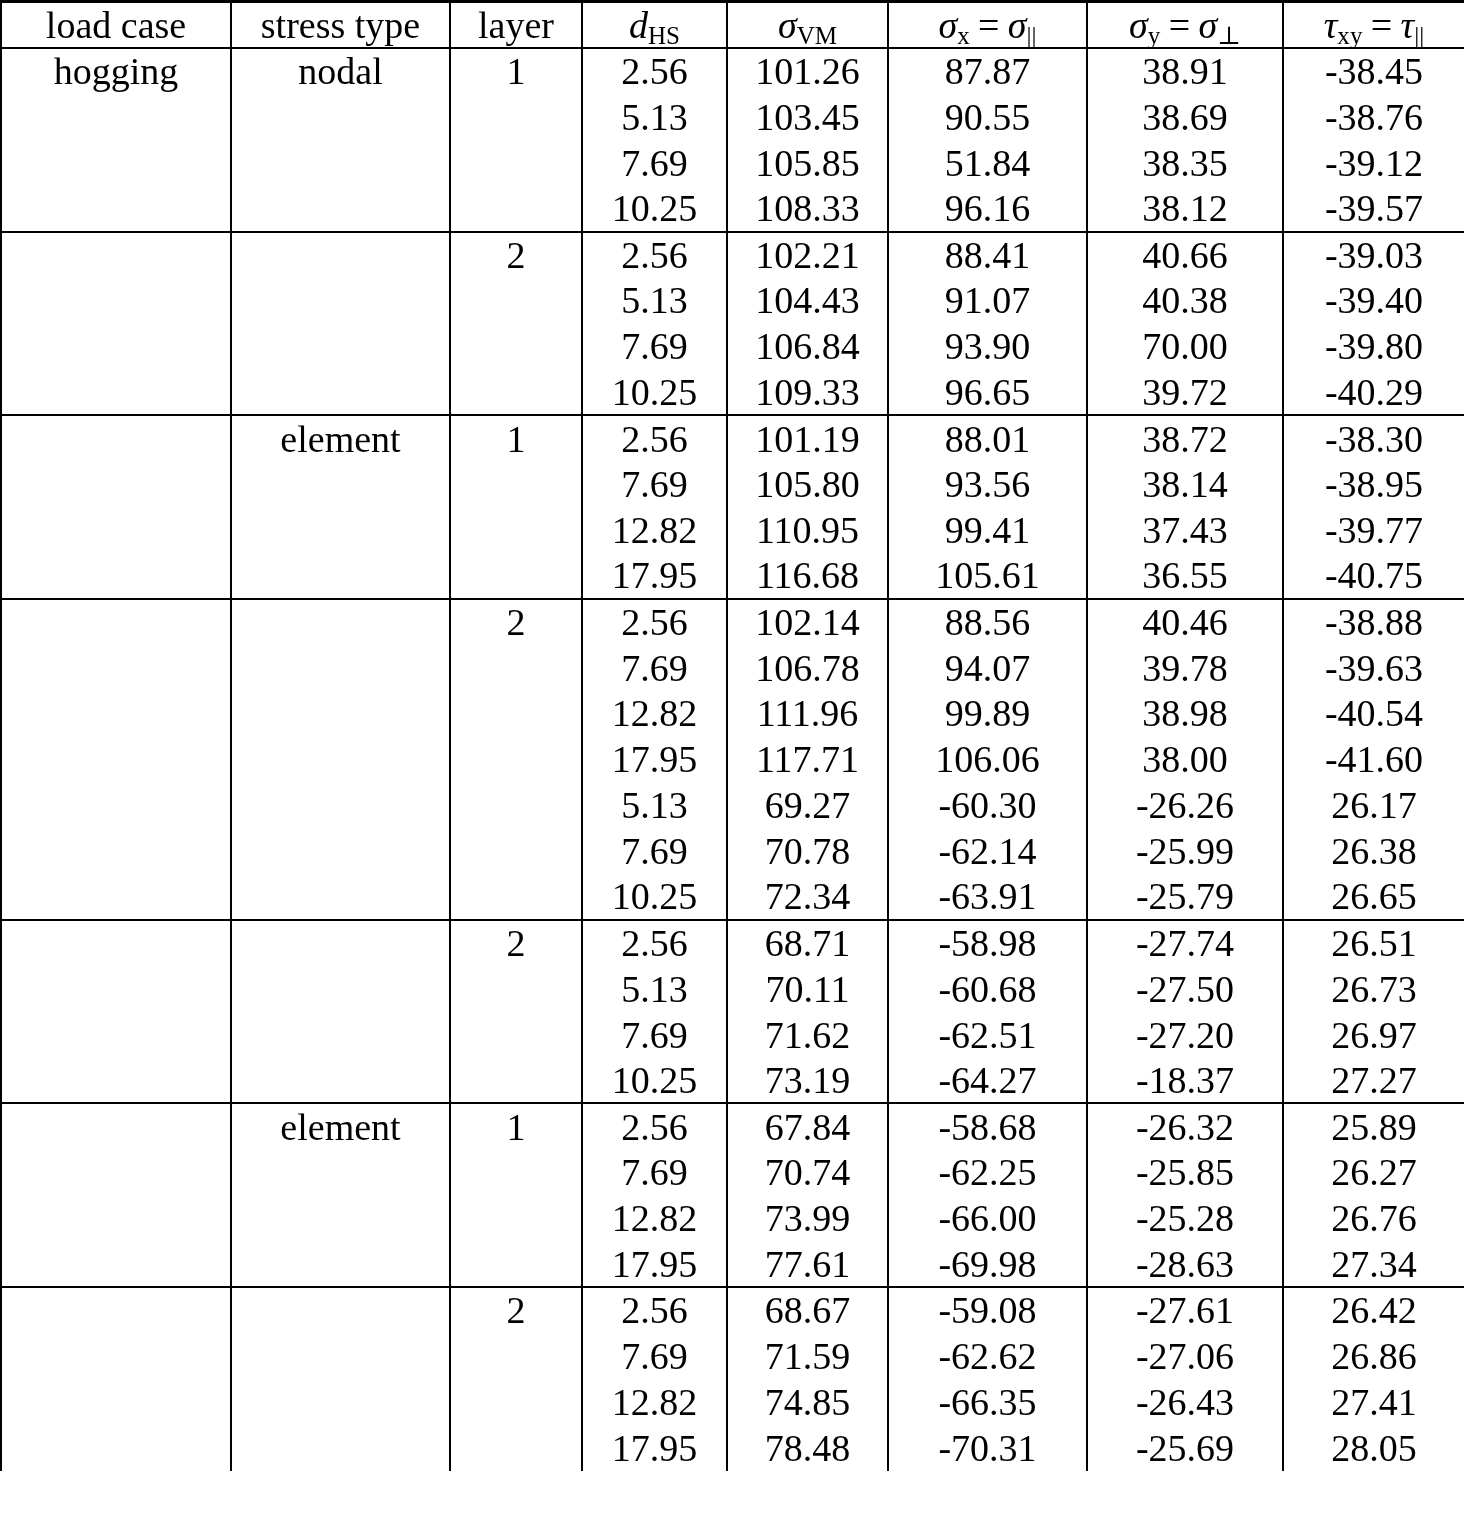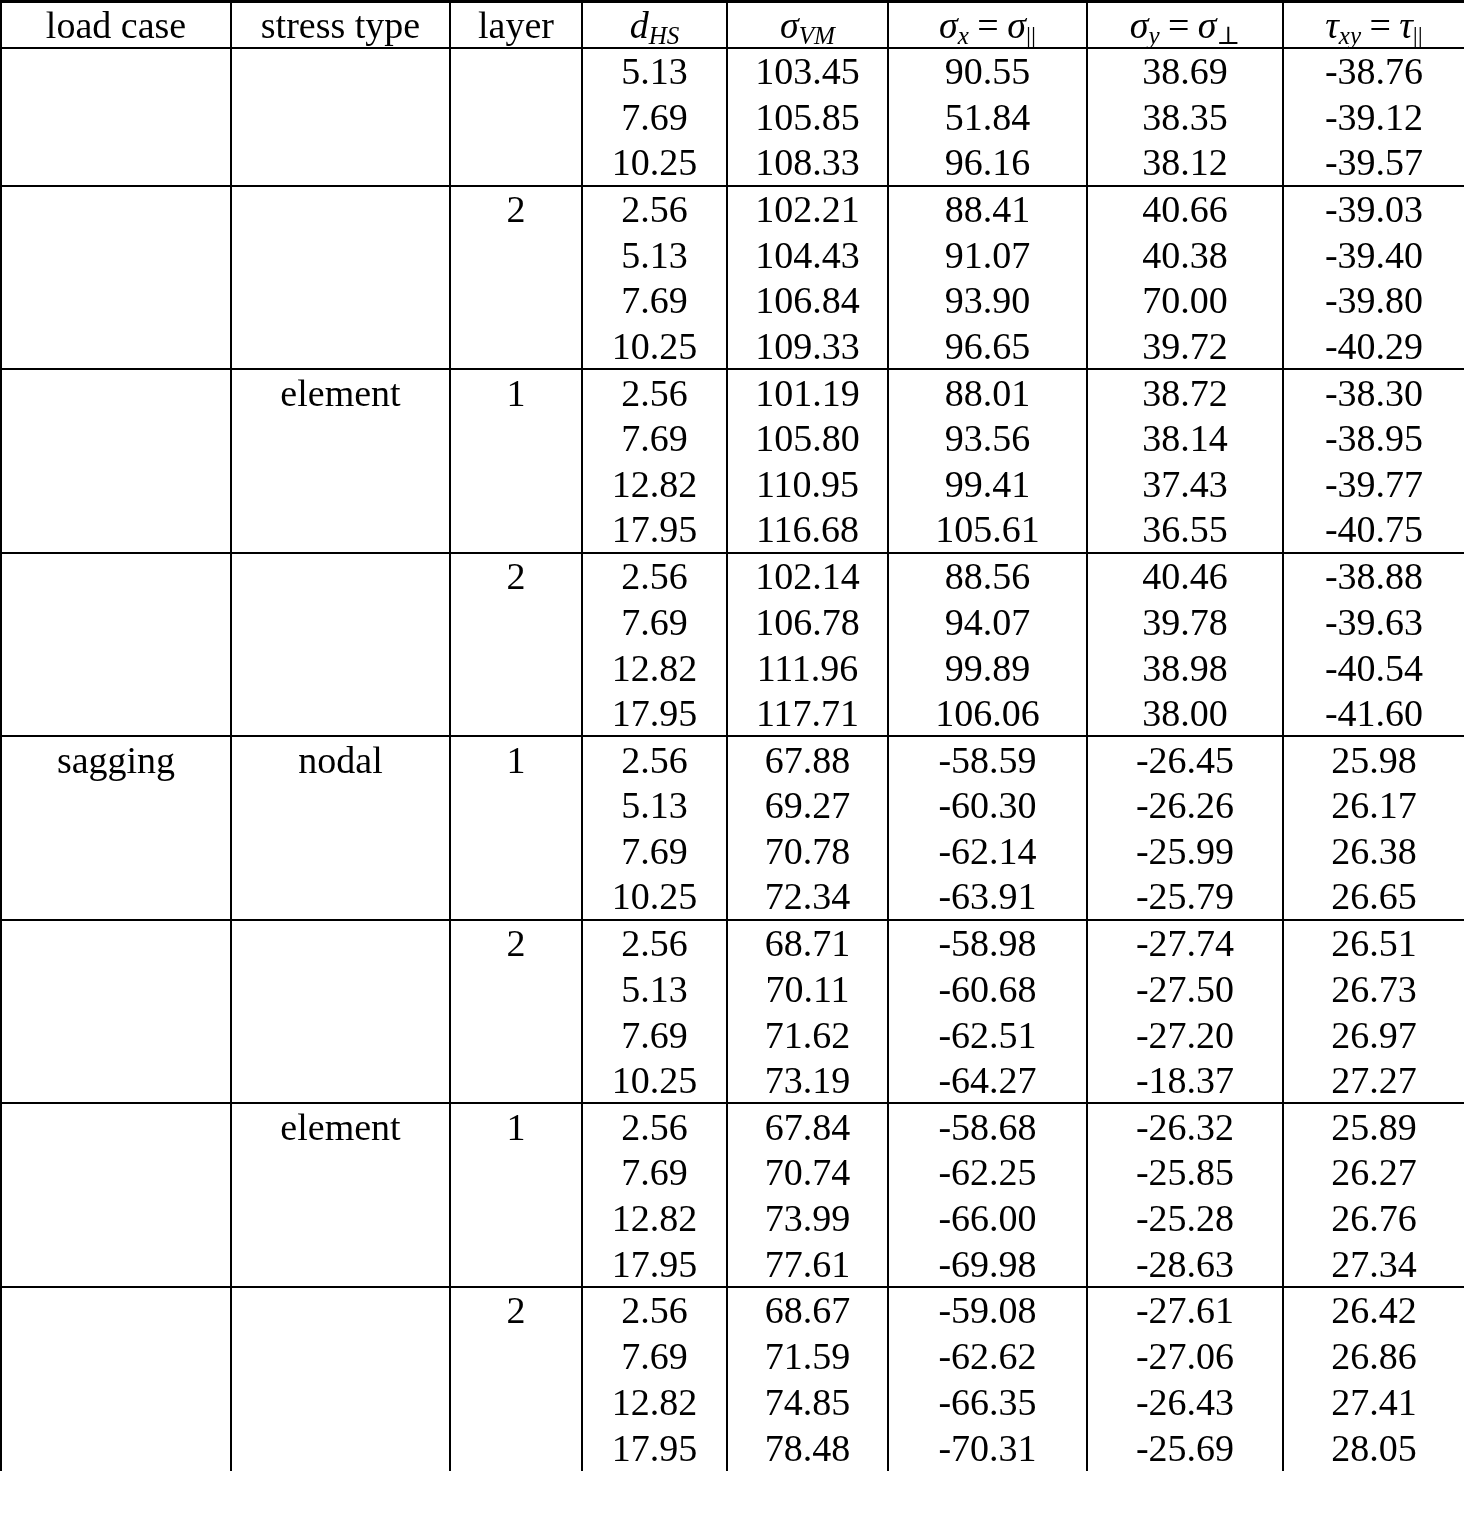--- a/index.html
+++ b/index.html
@@ -43,21 +43,21 @@
   thead tr { height: 42px; }
   thead tr th { border-bottom: 2px solid #000; }
   tbody tr { height: 45.9px; }
   tbody tr.block-start td { border-top: 2px solid #000; }
   .m i { font-style: italic; }
   sub {
     font-size: 0.66em;
     line-height: 0;
     vertical-align: -0.25em;
   }
-  sub.it { font-style: italic; }
+  sub.it { }
   sub.sym { font-style: normal; }
   .eq {
     display: inline-block;
     margin: 0 0.22em;
     font-style: normal;
   }
 </style>
 </head>
 <body>
 
@@ -89,20 +89,30 @@
         </th>
         <th>
           <span class="m"><i>σ</i><sub class="it">y</sub><span class="eq">=</span><i>σ</i><sub class="sym">⊥</sub></span>
         </th>
         <th>
           <span class="m"><i>τ</i><sub class="it">xy</sub><span class="eq">=</span><i>τ</i><sub class="sym">||</sub></span>
         </th>
       </tr>
     </thead>
     <tbody id="table-body">
+        <tr class="block-start">
+          <td>hogging</td>
+          <td>nodal</td>
+          <td>1</td>
+          <td>2.56</td>
+          <td>101.26</td>
+          <td>87.87</td>
+          <td>38.91</td>
+          <td>-38.45</td>
+        </tr>
         <tr>
           <td></td>
           <td></td>
           <td></td>
           <td>5.13</td>
           <td>103.45</td>
           <td>90.55</td>
           <td>38.69</td>
           <td>-38.76</td>
         </tr>
@@ -239,30 +249,20 @@
         <tr>
           <td></td>
           <td></td>
           <td></td>
           <td>17.95</td>
           <td>117.71</td>
           <td>106.06</td>
           <td>38.00</td>
           <td>-41.60</td>
         </tr>
-        <tr class="block-start">
-          <td>sagging</td>
-          <td>nodal</td>
-          <td>1</td>
-          <td>2.56</td>
-          <td>67.88</td>
-          <td>-58.59</td>
-          <td>-26.45</td>
-          <td>25.98</td>
-        </tr>
         <tr>
           <td></td>
           <td></td>
           <td></td>
           <td>5.13</td>
           <td>69.27</td>
           <td>-60.30</td>
           <td>-26.26</td>
           <td>26.17</td>
         </tr>

